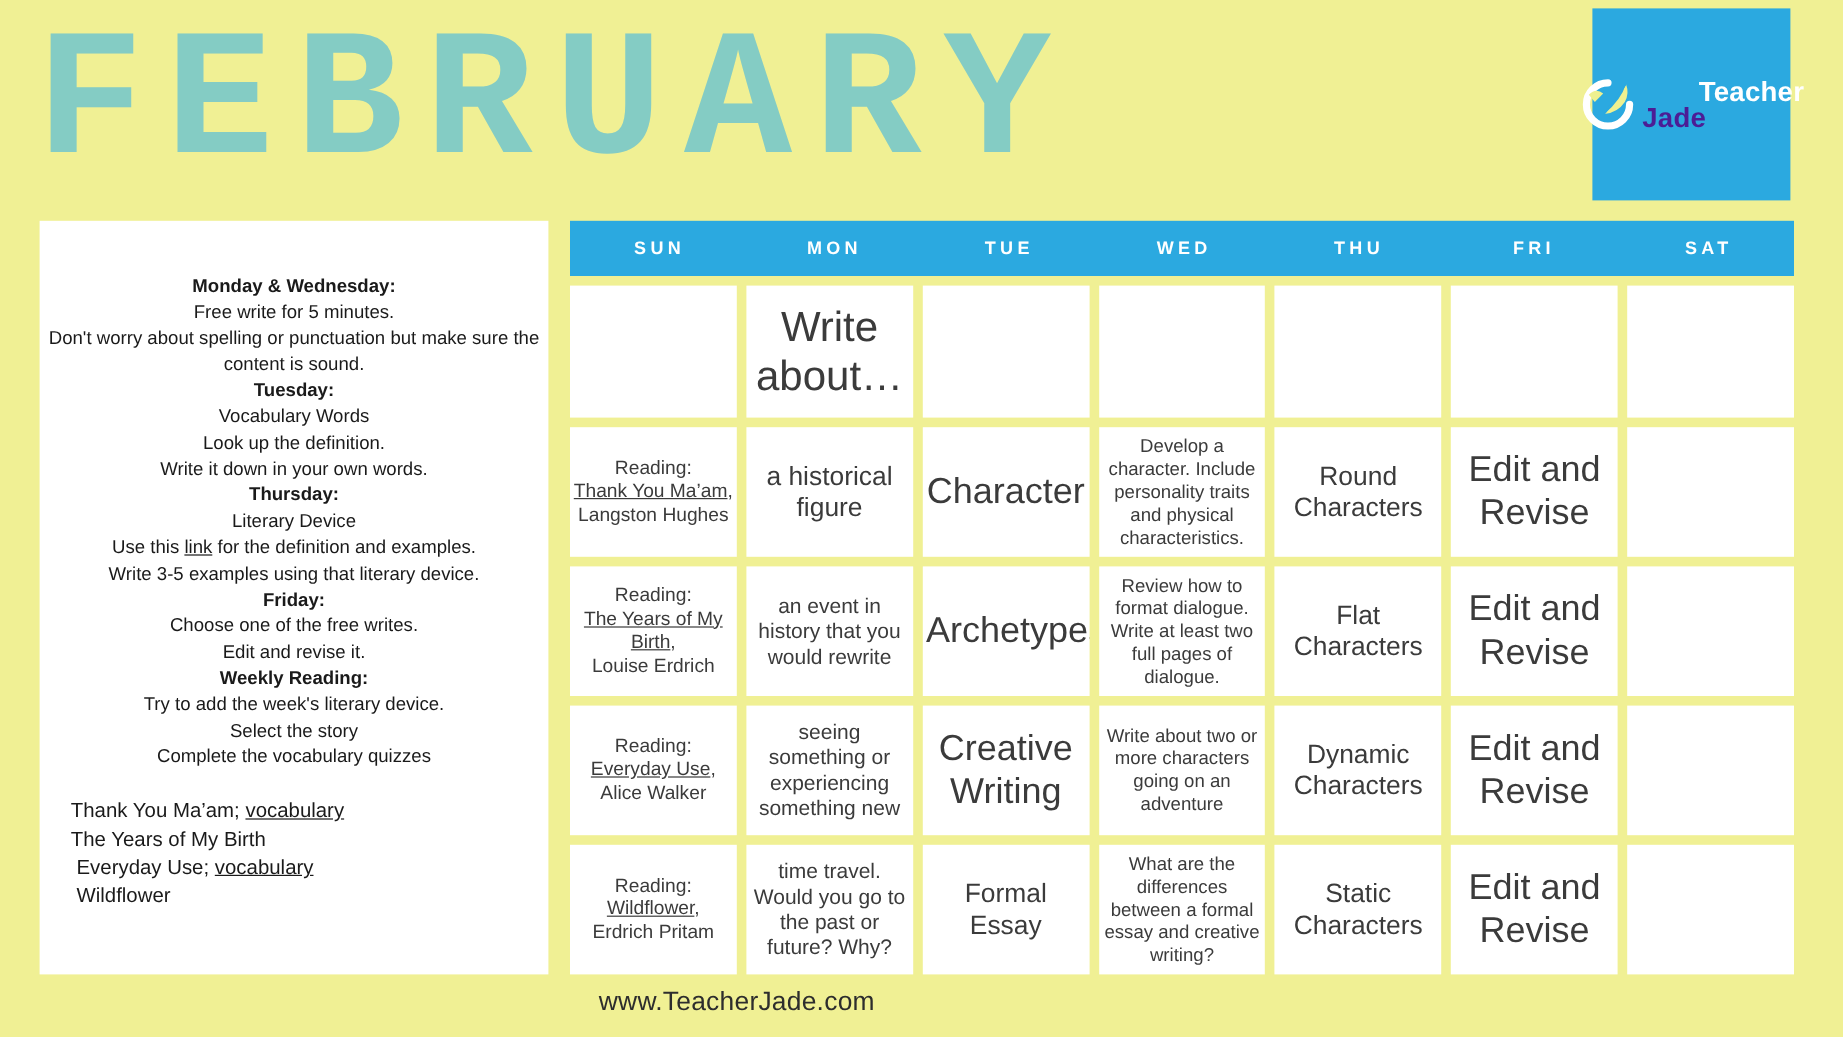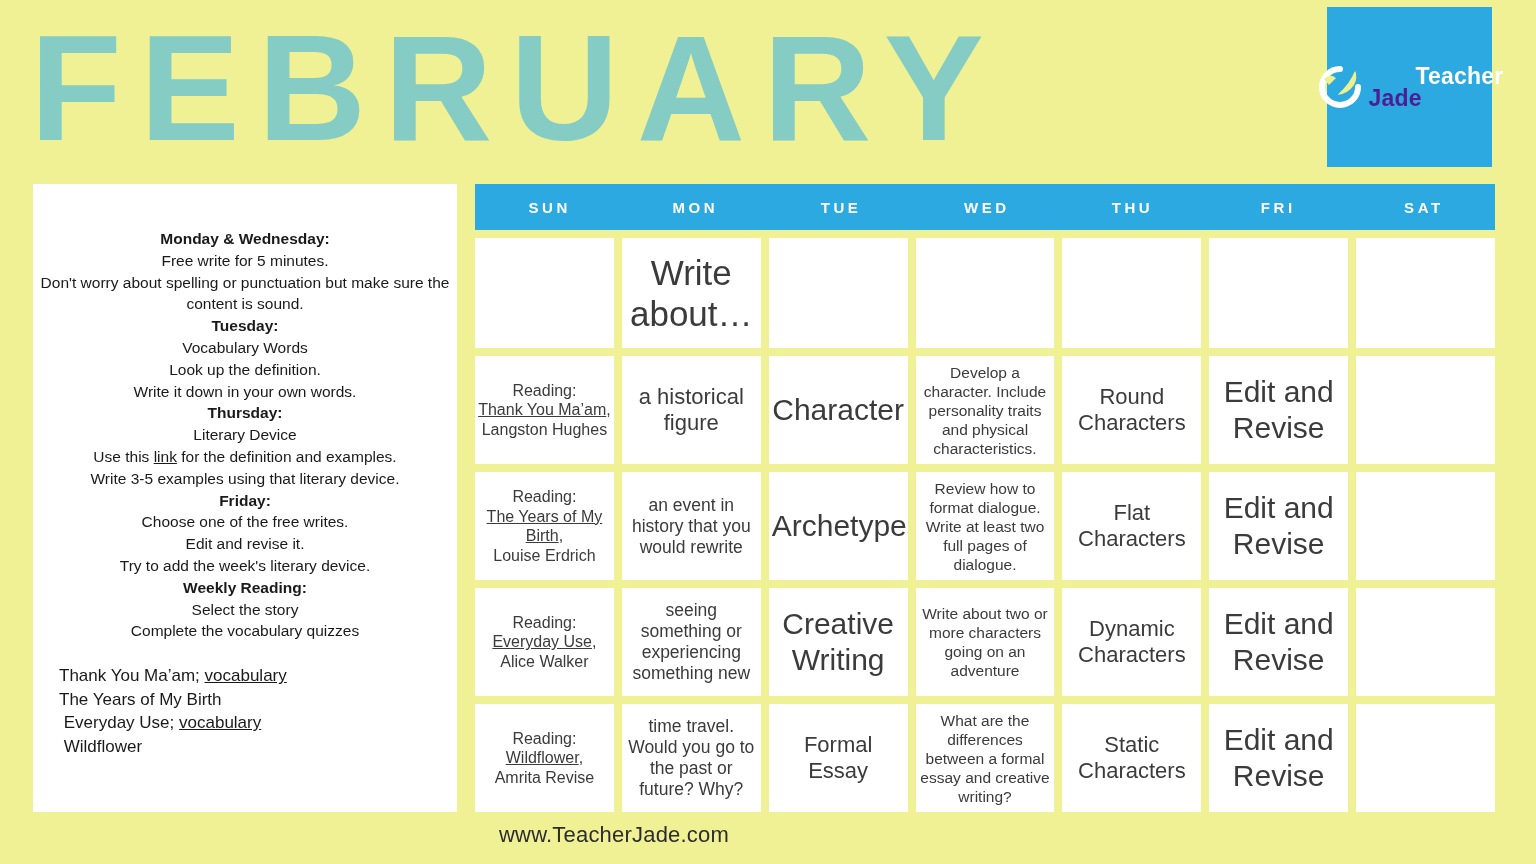--- a/index.html
+++ b/index.html
@@ -18,21 +18,21 @@
   
   .month-title {
     position: absolute;
     left: 30px;
     top: 8px;
     font-size: 150px;
     line-height: 160px;
     font-weight: 700;
     letter-spacing: 18px;
     color: #84ccc4;
-    font-family: Liberation Sans, sans-serif;
+    font-family: Liberation Mono, monospace;
     white-space: nowrap;
     user-select: none;
   }
 
   
   .logo-box {
     position: absolute;
     left: 1327px;
     top: 7px;
     width: 165px;
@@ -190,23 +190,23 @@
     <div>Write it down in your own words.</div>
 
     <div><span class="b">Thursday:</span></div>
     <div>Literary Device</div>
     <div>Use this <span class="u">link</span> for the definition and examples.</div>
     <div>Write 3-5 examples using that literary device.</div>
 
     <div><span class="b">Friday:</span></div>
     <div>Choose one of the free writes.</div>
     <div>Edit and revise it.</div>
+    <div><span class="b">Weekly Reading:</span></div>
+
     <div>Try to add the week's literary device.</div>
-
-    <div><span class="b">Weekly Reading:</span></div>
     <div>Select the story</div>
     <div>Complete the vocabulary quizzes</div>
   </div>
 
   <div class="sb-left">
     <div><span>Thank You Ma’am;</span> <span class="u">vocabulary</span></div>
     <div><span>The Years of My Birth</span></div>
     <div>&nbsp;<span>Everyday Use;</span> <span class="u">vocabulary</span></div>
     <div>&nbsp;<span>Wildflower</span></div>
   </div>
@@ -304,21 +304,21 @@
       </div>
     <div class="cell">
         <span class="txt sz-lg">Edit and Revise</span>
       </div>
     <div class="cell"></div>
 
     <div class="cell">
       <span class="txt sz-read">
         <span>Reading:</span><br>
         <span class="u">Wildflower</span>,<br>
-        <span>Amrita Revise</span>
+        <span>Erdrich Pritam</span>
       </span>
     </div>
     <div class="cell">
         <span class="txt sz-sm">time travel. Would you go to the past or future?  Why?</span>
       </div>
     <div class="cell">
         <span class="txt sz-md">Formal Essay</span>
       </div>
     <div class="cell">
         <span class="txt sz-xs">What are the differences between a formal essay and creative writing?</span>

